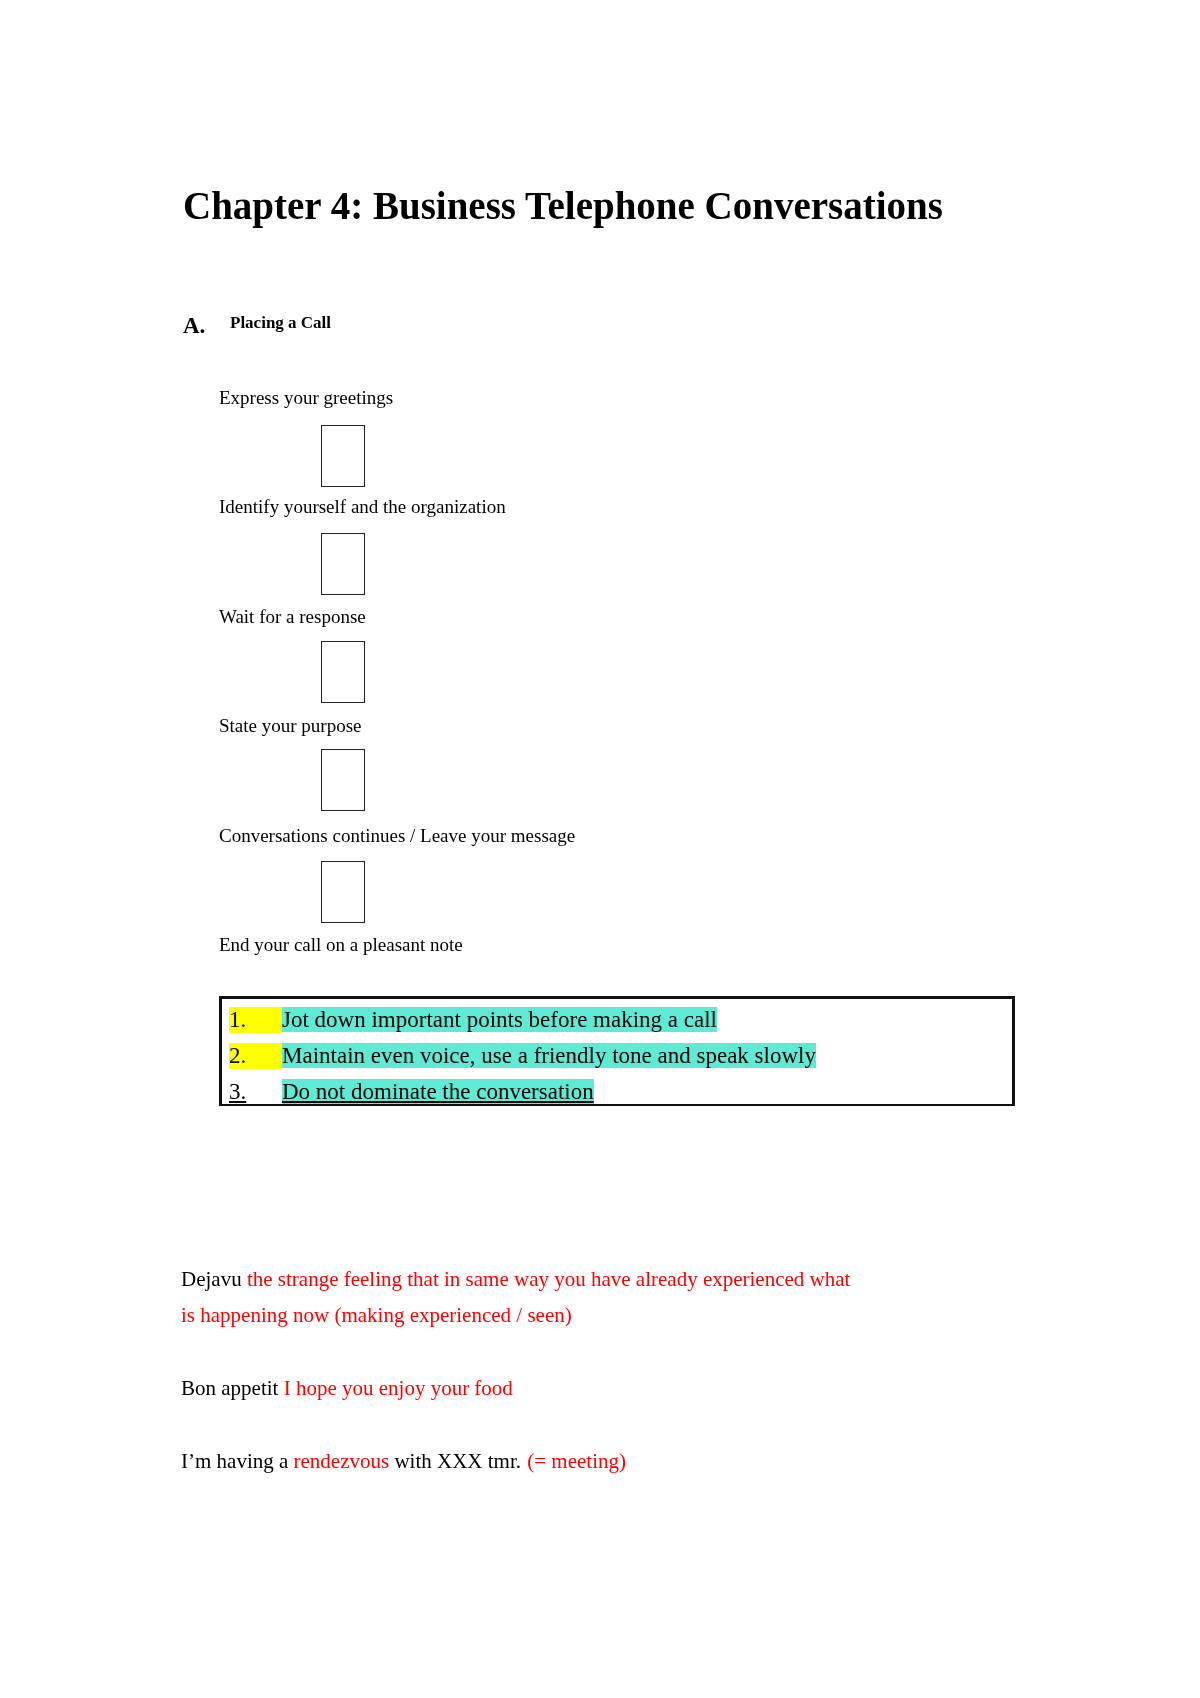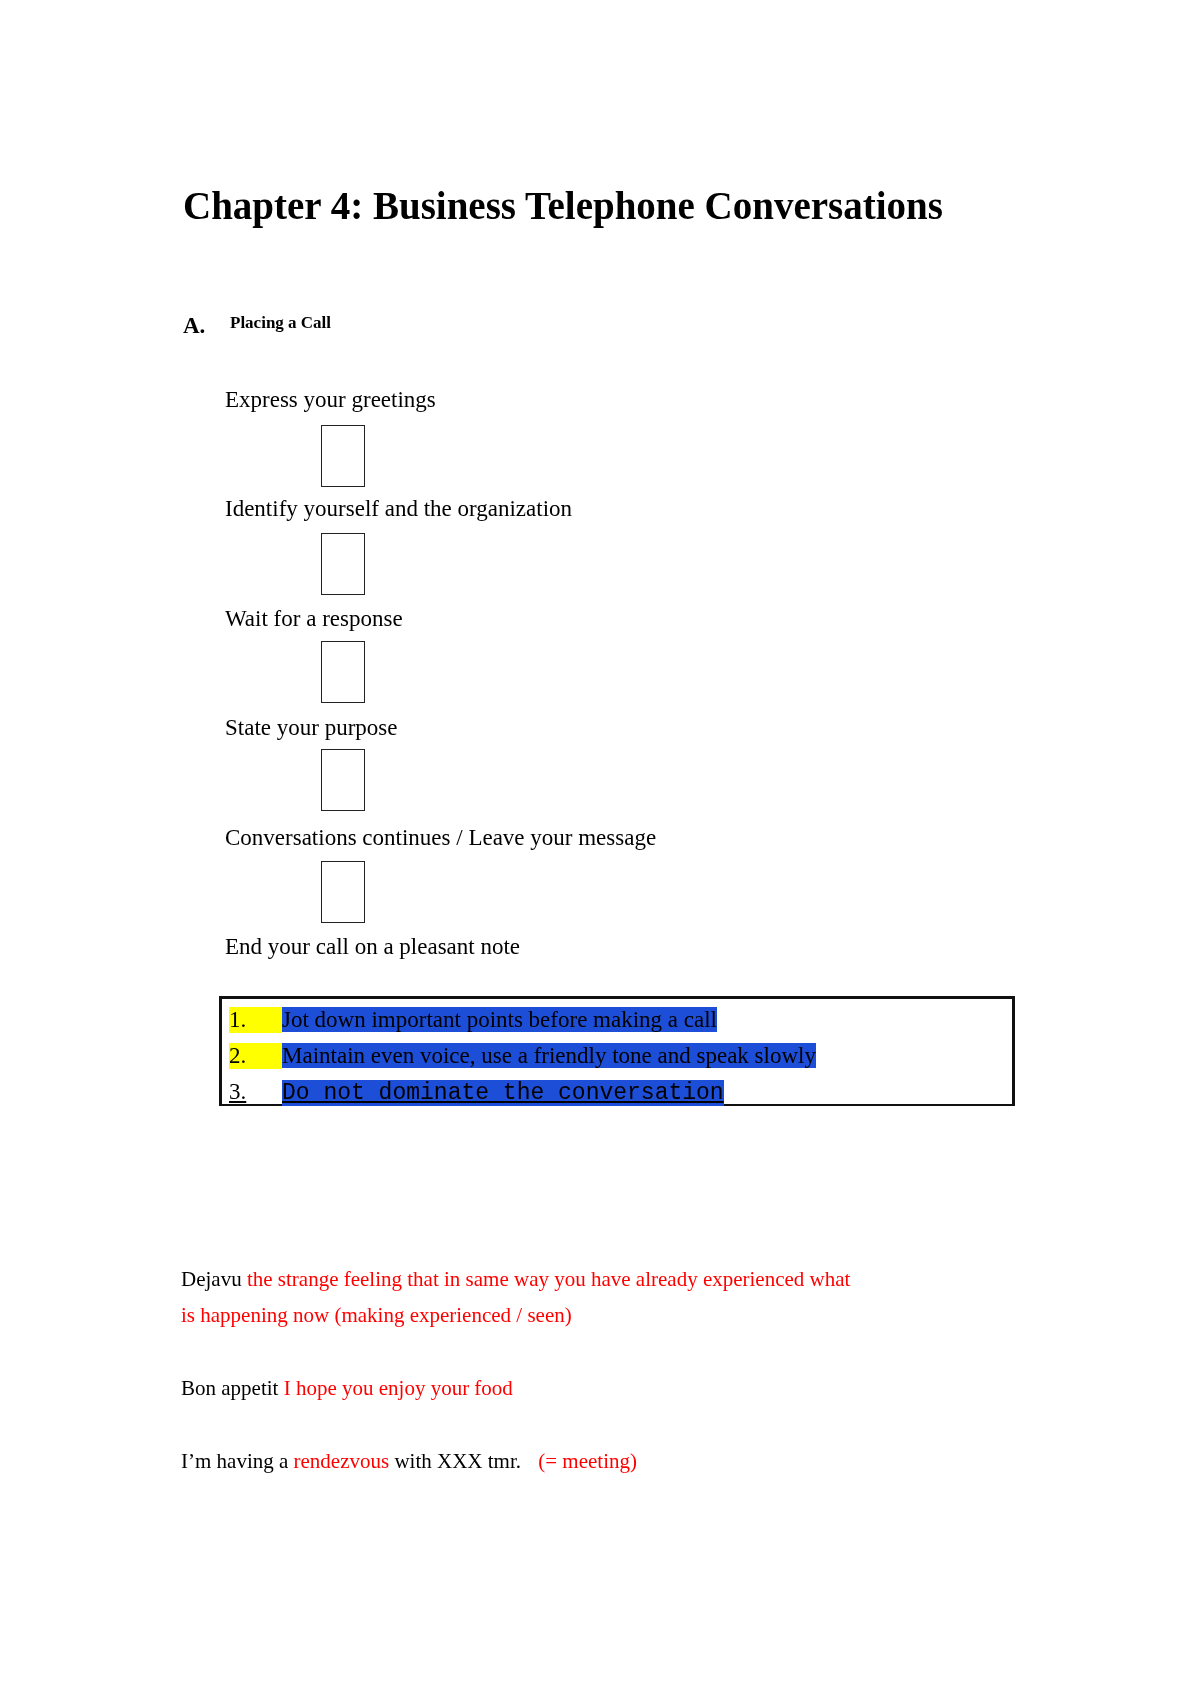--- a/index.html
+++ b/index.html
@@ -5,34 +5,34 @@
     html, body { margin: 0; padding: 0; background: #ffffff; }
     body {
       width: 1200px; height: 1698px; position: relative; overflow: hidden;
       font-family: "Liberation Serif", "DejaVu Serif", serif;
       color: #000;
     }
     .abs { position: absolute; white-space: nowrap; }
     .title { left: 183px; top: 183px; font-size: 39px; font-weight: bold; }
     .sec-letter { left: 183px; top: 313px; font-size: 23px; font-weight: bold; }
     .sec-title { left: 230px; top: 313px; font-size: 17px; font-weight: bold; }
-    .step { left: 225px; font-size: 23px; }
+    .step { left: 219px; font-size: 19px; }
     .arrow-box {
       position: absolute; left: 321px; width: 44px; height: 62px;
       border: 1.5px solid #222; box-sizing: border-box; background: #fff;
     }
     .tips-box {
       position: absolute; left: 219px; top: 996px; width: 796px; height: 110px;
       border: 3px solid #111; border-bottom-width: 2px; box-sizing: border-box;
     }
     .tip { position: absolute; left: 229px; font-size: 23px; white-space: nowrap; }
     .tip .num { display: inline-block; width: 53px; }
-    .tip .hl { background: #1d4ed8; }
+    .tip .hl { background: #5eead4; }
     .tip .num.hl { background: #ffff00; }
-    .tip.u3 .txt { text-decoration: underline; font-family: Liberation Mono, monospace; }
+    .tip.u3 .txt { text-decoration: underline; }
     .note { left: 181px; font-size: 21px; }
     .red { color: #ff0000; }
   </style>
 </head>
 <body>
 
 <div>
   <div class="abs title">Chapter 4: Business Telephone Conversations</div>
 
   <div class="abs sec-letter">A.</div>
@@ -76,15 +76,15 @@
 
   <div class="abs note" style="top:1376px">
     <span>Bon appetit</span>
     <span class="red">I hope you enjoy your food</span>
   </div>
 
   <div class="abs note" style="top:1449px">
     <span>I’m having a</span>
     <span class="red">rendezvous</span>
     <span>with XXX tmr.</span>
-    <span class="red" style="margin-left:12px">(= meeting)</span>
+    <span class="red" style="margin-left:1px">(= meeting)</span>
   </div>
 </div>
 
 </body></html>

